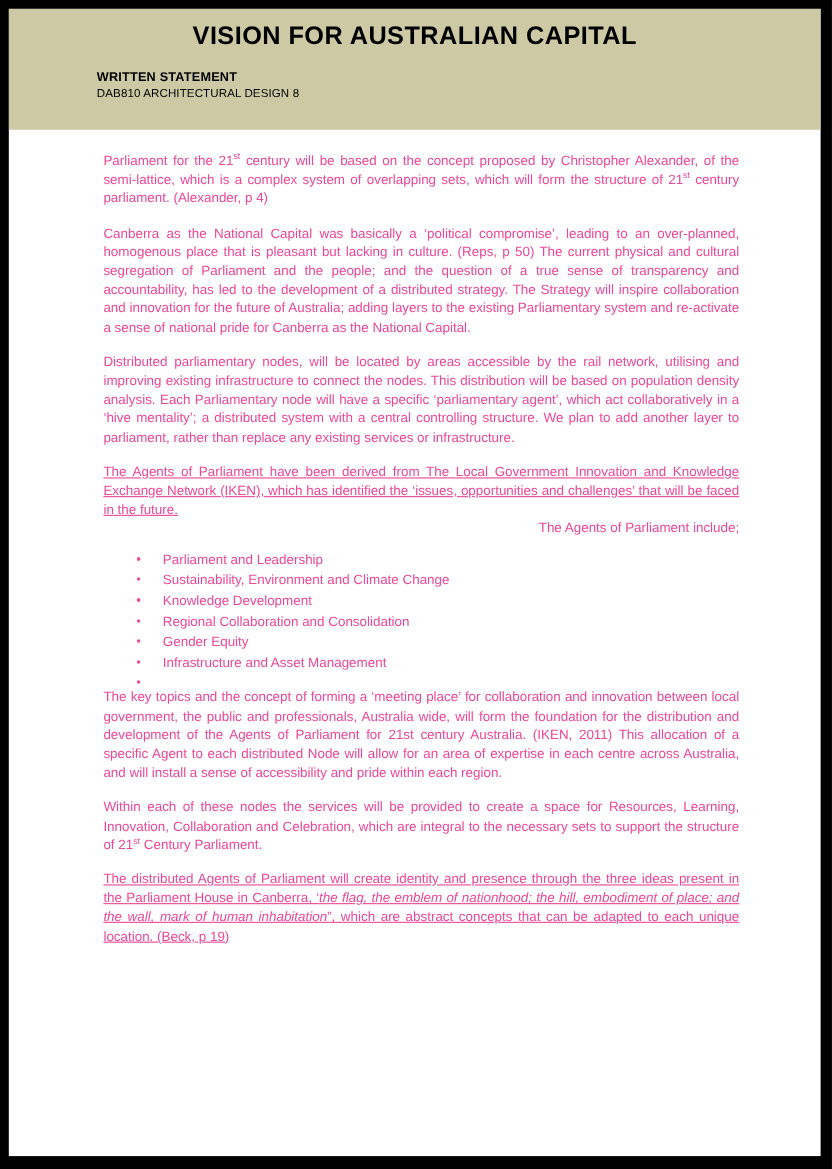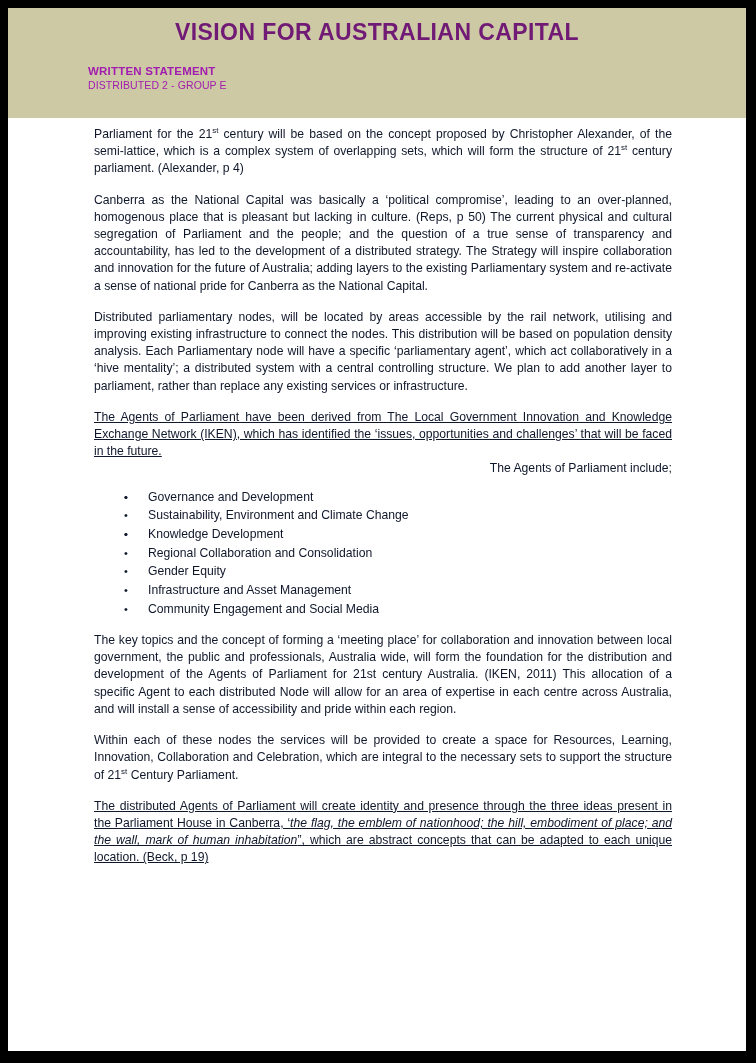--- a/index.html
+++ b/index.html
@@ -38,30 +38,30 @@
     background: #cdc9a5;
     height: 110px;
     padding: 0;
     position: relative;
   }
   .doc-title {
     text-align: center;
     font-size: 23px;
     font-weight: bold;
     letter-spacing: 0.4px;
-    color: #701a75;
+    color: #000000;
     padding-top: 11px;
     font-family: "Liberation Sans", sans-serif;
     font-stretch: condensed;
   }
   .header-meta {
     position: absolute;
     left: 80px;
     top: 56px;
-    color: #a21caf;
+    color: #000000;
     line-height: 1.28;
   }
   .meta-label {
     font-size: 11.5px;
     font-weight: bold;
     letter-spacing: 0.2px;
     display: block;
   }
   .meta-line {
     font-size: 10.5px;
@@ -70,23 +70,23 @@
   }
 
   
   .body-area {
     position: relative;
     padding: 0;
   }
   .content {
     position: absolute;
     left: 86px;
-    top: 8px;
+    top: 20px;
     width: 578px;
-    color: #0f172a;
+    color: #ec4899;
     font-size: 12.2px;
     line-height: 17.2px;
     text-align: justify;
     text-justify: inter-word;
   }
   .para {
     margin: 0 0 14px 0;
     text-align: justify;
   }
   .para:last-child { margin-bottom: 0; text-decoration: underline; }
@@ -126,46 +126,46 @@
 </head>
 <body>
 
 <div class="page-frame">
   <div class="page-sheet">
 
     <div class="header-band">
       <div class="doc-title">VISION FOR AUSTRALIAN CAPITAL</div>
       <div class="header-meta">
         <span class="meta-label">WRITTEN STATEMENT</span>
-        <span class="meta-line">DISTRIBUTED 2 - GROUP E</span>
+        <span class="meta-line">DAB810 ARCHITECTURAL DESIGN 8</span>
       </div>
     </div>
 
     <div class="body-area">
       <div class="content">
 
         <div id="paras-before">
             <p class="para"><span>Parliament for the 21</span><sup>st</sup><span> century will be based on the concept proposed by Christopher Alexander, of the semi-lattice, which is a complex system of overlapping sets, which will form the structure of 21</span><sup>st</sup><span> century parliament. (Alexander, p 4)</span></p>
             <p class="para"><span>Canberra as the National Capital was basically a ‘political compromise’, leading to an over-planned, homogenous place that is pleasant but lacking in culture. (Reps, p 50) The current physical and cultural segregation of Parliament and the people; and the question of a true sense of transparency and accountability, has led to the development of a distributed strategy.  The Strategy will inspire collaboration and innovation for the future of Australia; adding layers to the existing Parliamentary system and re-activate a sense of national pride for Canberra as the National Capital.</span></p>
             <p class="para"><span>Distributed parliamentary nodes, will be located by areas accessible by the rail network, utilising and improving existing infrastructure to connect the nodes.  This distribution will be based on population density analysis.   Each Parliamentary node will have a specific ‘parliamentary agent’, which act collaboratively in a ‘hive mentality’; a distributed system with a central controlling structure. We plan to add another layer to parliament, rather than replace any existing services or infrastructure.</span></p>
             <p class="para"><span>The Agents of Parliament have been derived from The Local Government Innovation and Knowledge Exchange Network (IKEN), which has identified the ‘issues, opportunities and challenges’ that will be faced in the future.</span></p>
           </div>
 
         <p class="lead-in">The Agents of Parliament include;</p>
 
         <ul class="agents-list" id="agents-list">
             <li><span class="bullet-mark">•</span></li>
-            <li><span class="bullet-mark">•</span><span>Governance and Development</span></li>
+            <li><span class="bullet-mark">•</span><span>Parliament and Leadership</span></li>
             <li><span class="bullet-mark">•</span><span>Sustainability, Environment and Climate Change</span></li>
             <li><span class="bullet-mark">•</span></li>
             <li><span class="bullet-mark">•</span><span>Knowledge Development</span></li>
             <li><span class="bullet-mark">•</span><span>Regional Collaboration and Consolidation</span></li>
             <li><span class="bullet-mark">•</span><span>Gender Equity</span></li>
             <li><span class="bullet-mark">•</span><span>Infrastructure and Asset Management</span></li>
-            <li><span class="bullet-mark">•</span><span>Community Engagement and Social Media</span></li>
+            <li><span class="bullet-mark">•</span></li>
           </ul>
 
         <div id="paras-after">
             <p class="para"><span>The key topics and the concept of forming a ‘meeting place’ for collaboration and innovation between local government, the public and professionals, Australia wide, will form the foundation for the distribution and development of the Agents of Parliament for 21st century Australia. (IKEN, 2011) This allocation of a specific Agent to each distributed Node will allow for an area of expertise in each centre across Australia, and will install a sense of accessibility and pride within each region.</span></p>
             <p class="para"><span>Within each of these nodes the services will be provided to create a space for Resources, Learning, Innovation, Collaboration and Celebration, which are integral to the necessary sets to support the structure of 21</span><sup>st</sup><span> Century Parliament.</span></p>
             <p class="para"><span>The distributed Agents of Parliament will create identity and presence through the three ideas present in the Parliament House in Canberra, ‘</span><em>the flag, the emblem of nationhood; the hill, embodiment of place; and the wall, mark of human inhabitation</em><span>”, which are abstract concepts that can be adapted to each unique location.  (Beck, p 19)</span></p>
           </div>
 
       </div>
     </div>

